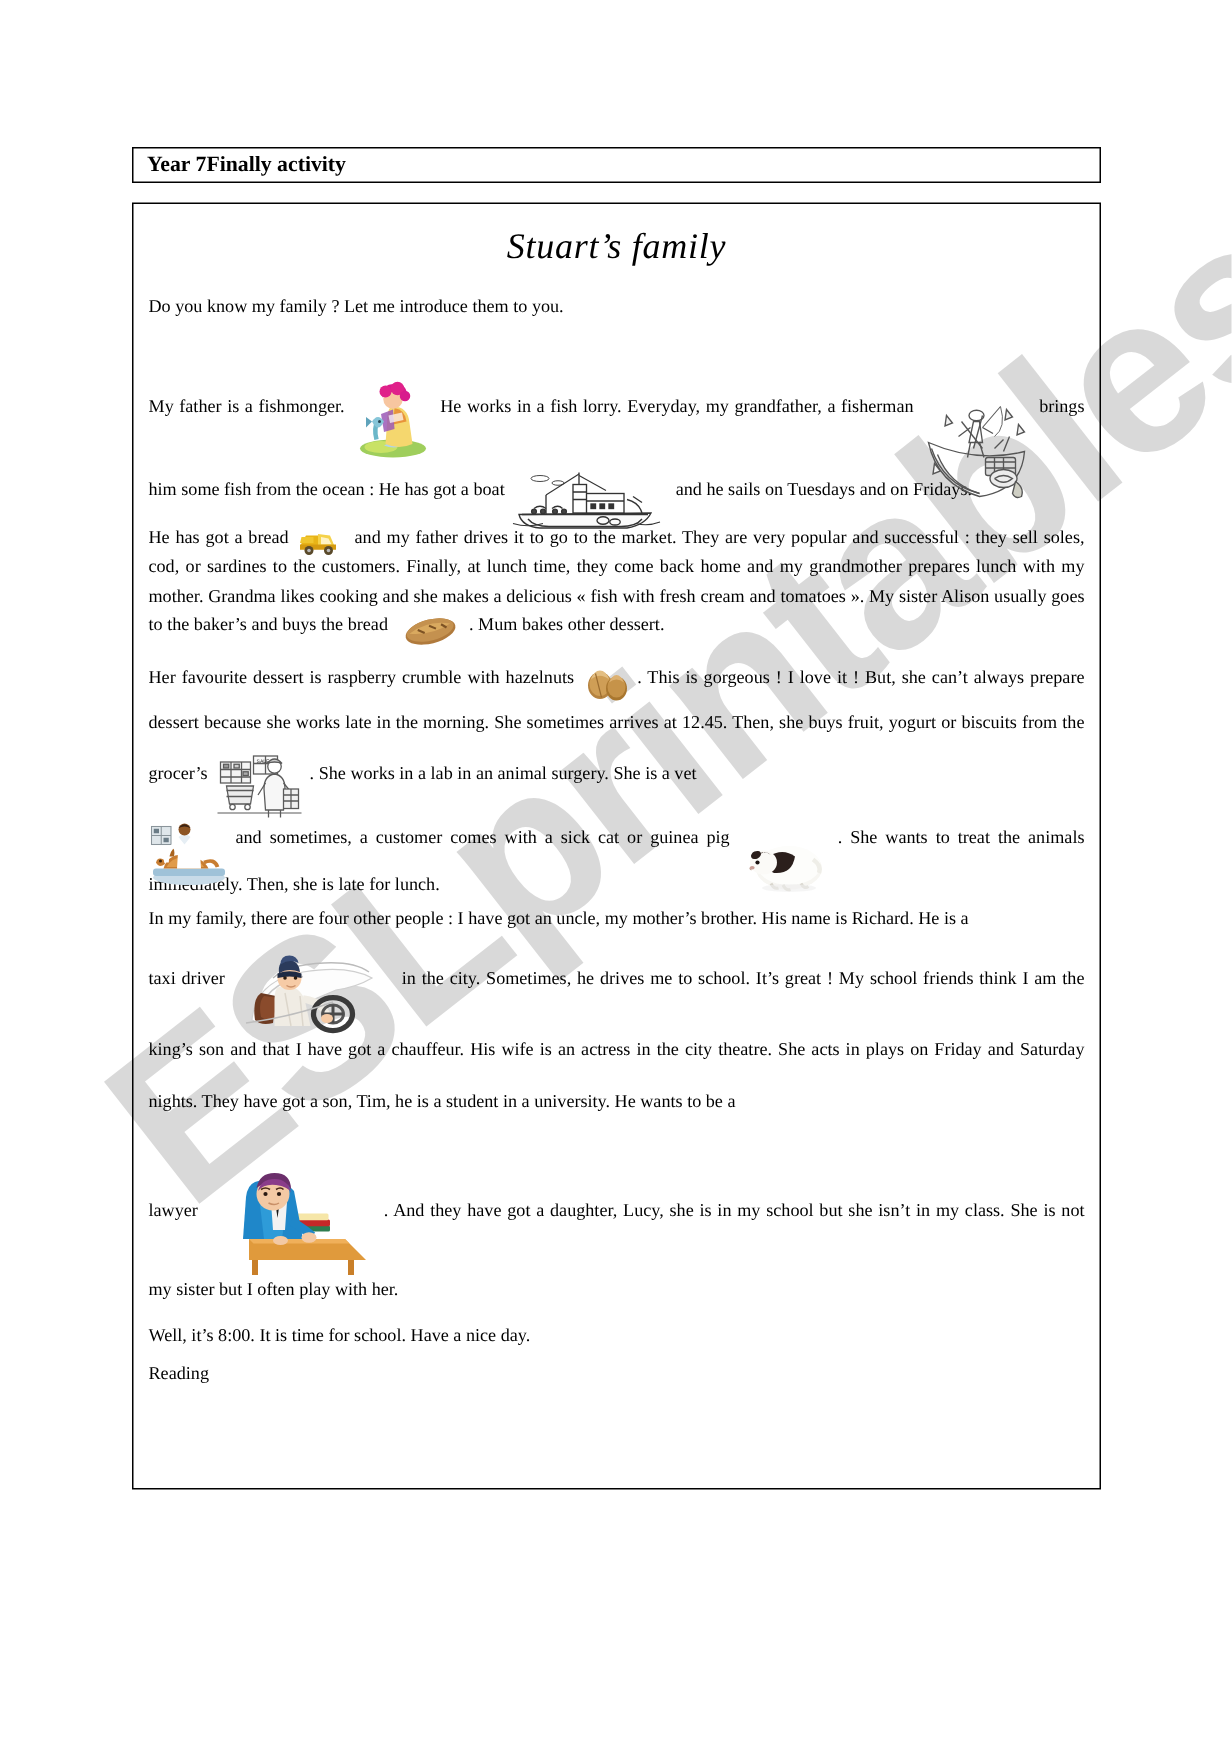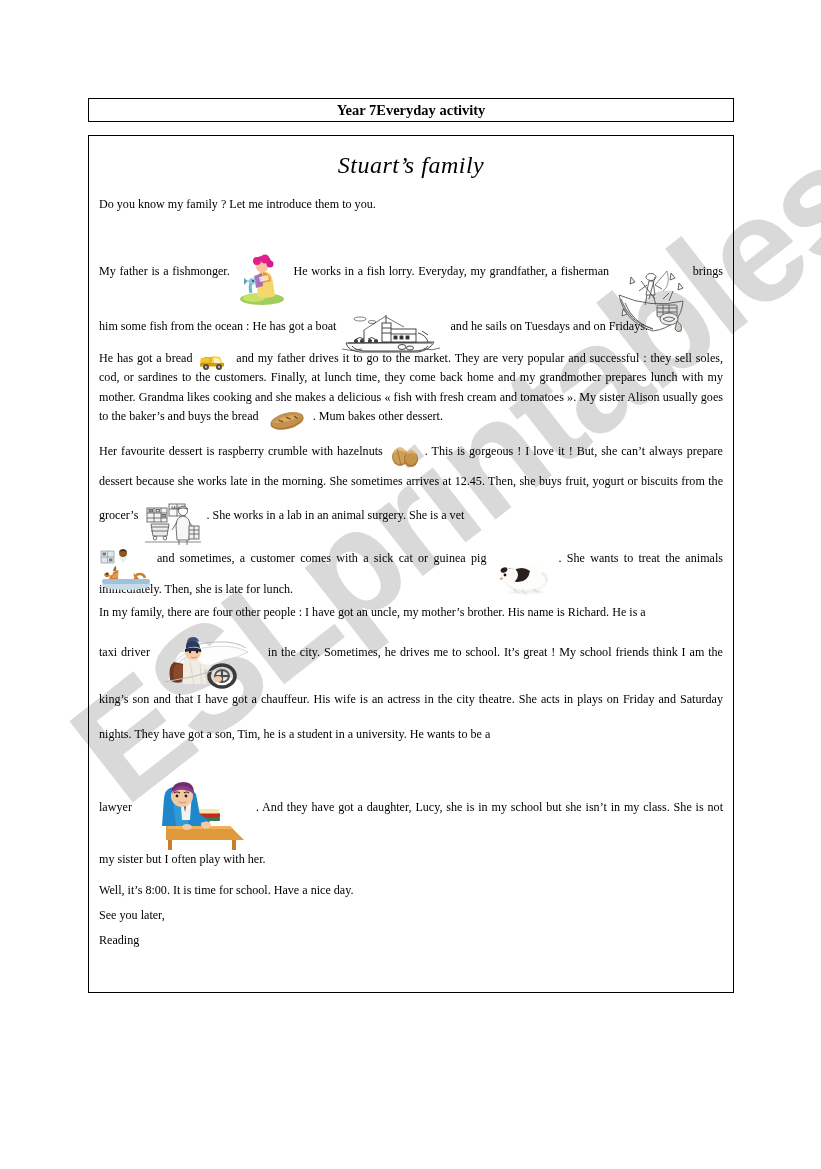--- a/index.html
+++ b/index.html
@@ -45,21 +45,21 @@
   .header-box {
     position: absolute;
     left: 88px;
     top: 98px;
     width: 646px;
     height: 24px;
     border: 1.5px solid #000;
     box-sizing: border-box;
     display: flex;
     align-items: center;
-    justify-content: center;
+    justify-content: flex-start;
     padding: 0 9px;
     z-index: 10;
     background: transparent;
   }
   .header-box span {
     font-weight: bold;
     font-size: 14.5px;
     line-height: 1;
   }
 
@@ -112,21 +112,21 @@
 </style>
 </head>
 <body>
 
 <div class="watermark">
   <div class="watermark-text">ESLprintables.com</div>
 </div>
 
 <div class="header-box">
   <span>Year 7</span>
-  <span>Everyday activity</span>
+  <span>Finally activity</span>
 </div>
 
 <div class="content-box">
 
   <div class="doc-title">Stuart’s family</div>
 
   <p class="para left">
     <span>Do you know my family ? Let me introduce them to you.</span>
   </p>
 
@@ -376,21 +376,18 @@
         <ellipse cx="64" cy="45" rx="5" ry="3.5" fill="#f3c9a4"></ellipse>
         <ellipse cx="45" cy="47" rx="5" ry="3" fill="#f3c9a4"></ellipse>
       </svg>
     </span><span>. And they have got a daughter, Lucy, she is in my school but she isn’t in my class. She is not my sister but I often play with her.</span>
   </p>
 
   <p class="para left" style="line-height:1.9;">
     <span>Well, it’s 8:00. It is time for school. Have a nice day.</span>
   </p>
 
-  <p class="para left" style="line-height:1.9;">
-    <span>See you later,</span>
-  </p>
 
   <p class="para left" style="line-height:1.9;">
     <span>Reading</span>
   </p>
 
 </div>
 
 </body></html>

